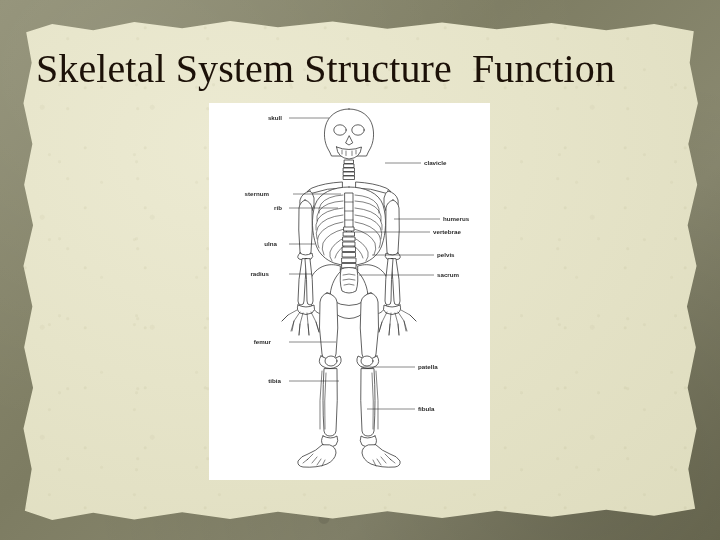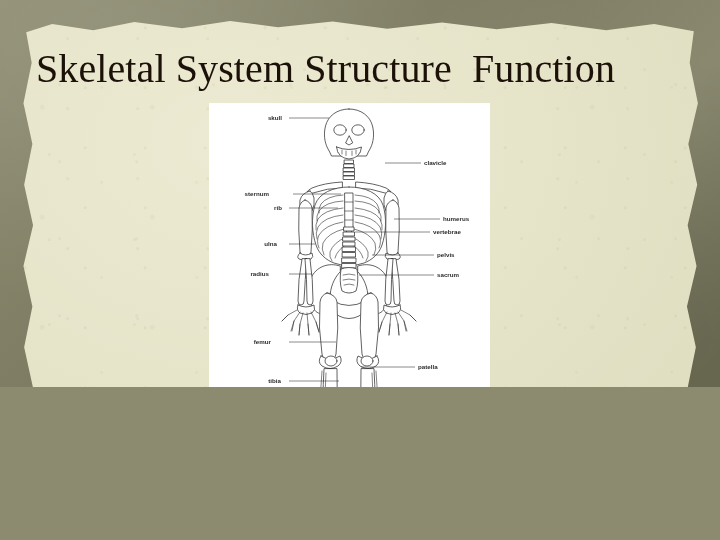--- a/index.html
+++ b/index.html
@@ -2,21 +2,21 @@
 <html><head>
 <meta charset="utf-8">
 <style>
   html,body{margin:0;padding:0;}
   body{
     width:720px;height:540px;overflow:hidden;
     font-family:"Liberation Sans",sans-serif;
     background:#8c8b70;
   }
   #slide{
-    position:relative;width:720px;height:387px;overflow:hidden;
+    position:relative;width:720px;height:540px;overflow:hidden;
     background:
       radial-gradient(ellipse at 18% 12%, rgba(255,255,255,.10), rgba(0,0,0,0) 55%),
       radial-gradient(ellipse at 82% 88%, rgba(0,0,0,.16), rgba(0,0,0,0) 60%),
       linear-gradient(135deg,#8e8d72 0%,#7d7c62 40%,#8a8970 70%,#737258 100%);
   }
   
   #slide:before{
     content:"";position:absolute;inset:0;pointer-events:none;
     background-image:
       radial-gradient(circle at 7% 22%, rgba(255,255,255,.06) 0 3px, transparent 4px),

